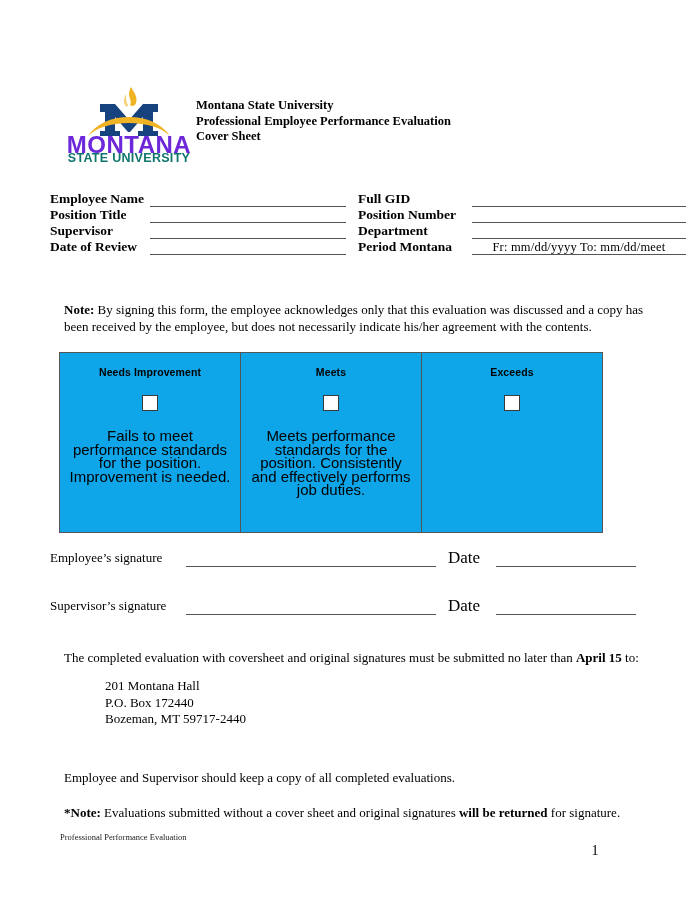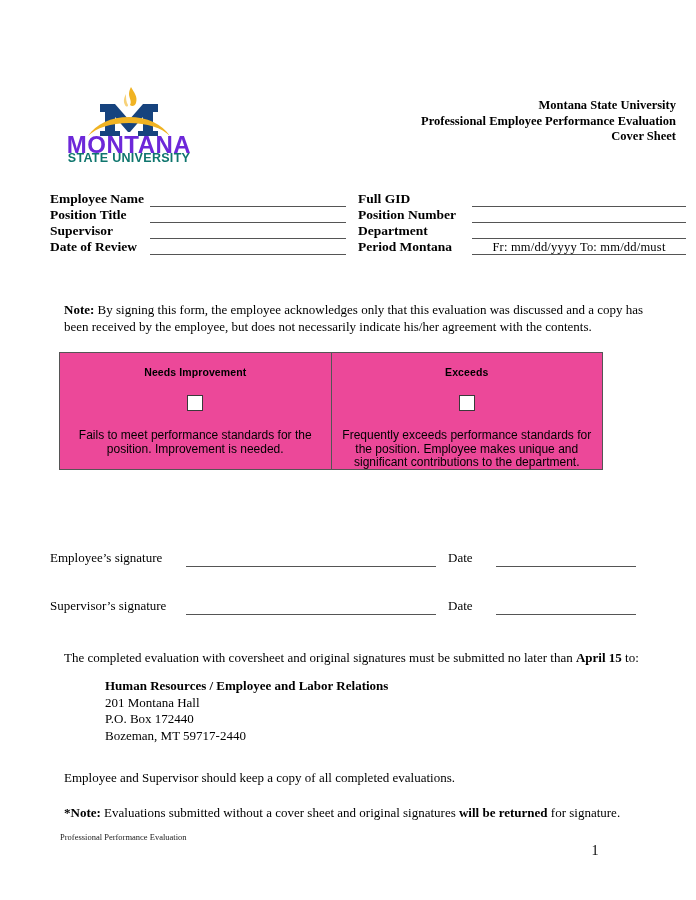--- a/index.html
+++ b/index.html
@@ -67,21 +67,21 @@
     font-size: 12.5px;
     letter-spacing: 0.3px;
     color: #0f766e;
     line-height: 1;
   }
   .title-block {
     position: absolute;
     left: 196px;
     top: 12px;
     width: 480px;
-    text-align: right;
+    text-align: left;
     font-family: "Liberation Serif", serif;
     font-weight: bold;
     font-size: 12.5px;
     line-height: 15.5px;
   }
 
   
   .fields {
     position: absolute;
     top: 192px;
@@ -147,25 +147,25 @@
     text-align: left;
   }
   .note b { font-weight: bold; }
 
   
   .rating-table {
     position: absolute;
     left: 59px;
     top: 352px;
     width: 544px;
-    height: 118px;
+    height: 181px;
     border: 1px solid #555555;
     display: flex;
     box-sizing: border-box;
-    background: #ec4899;
+    background: #0ea5e9;
   }
   .rating-cell {
     flex: 1 1 0;
     position: relative;
     border-right: 1px solid #555555;
     box-sizing: border-box;
     padding: 0;
   }
   .rating-cell:last-child { border-right: none; }
   .rating-head {
@@ -190,21 +190,21 @@
     background: #ffffff;
     box-sizing: border-box;
   }
   .rating-desc {
     position: absolute;
     top: 76px;
     left: 8px;
     right: 8px;
     text-align: center;
     font-family: "Liberation Sans", sans-serif;
-    font-size: 12px;
+    font-size: 15px;
     line-height: 13.5px;
   }
 
   
   .sig-row { position: absolute; left: 0; width: 696px; height: 20px; }
   .sig-label {
     position: absolute;
     left: 50px;
     top: 0;
     font-size: 13px;
@@ -215,21 +215,21 @@
     position: absolute;
     left: 186px;
     width: 250px;
     top: 16px;
     border-bottom: 1px solid #555555;
   }
   .sig-date-label {
     position: absolute;
     left: 448px;
     top: 0;
-    font-size: 13px;
+    font-size: 17px;
     line-height: 16px;
   }
   .sig-date-line {
     position: absolute;
     left: 496px;
     width: 140px;
     top: 16px;
     border-bottom: 1px solid #555555;
   }
 
@@ -321,61 +321,64 @@
       <span class="fl-label">Supervisor</span>
       <div class="fl-line"></div>
       <span class="fr-label">Department</span>
       <div class="fr-line"></div>
     </div>
 
     <div class="field-row" style="top:48px;position:absolute;left:0;width:696px;">
       <span class="fl-label">Date of Review</span>
       <div class="fl-line"></div>
       <span class="fr-label">Period Montana</span>
-      <span class="fr-value">Fr: mm/dd/yyyy      To: mm/dd/must</span>
+      <span class="fr-value">Fr: mm/dd/yyyy      To: mm/dd/meet</span>
       <div class="fr-line"></div>
     </div>
   </div>
 
   <p class="note"><b>Note:</b><span>  By signing this form, the employee acknowledges only that this evaluation was discussed and a copy has been received by the employee, but does not necessarily indicate his/her agreement with the contents.</span></p>
 
   <div class="rating-table">
 
     <div class="rating-cell">
       <div class="rating-head">Needs Improvement</div>
       <div class="checkbox"></div>
       <div class="rating-desc">Fails to meet performance standards for the position.  Improvement is needed.</div>
     </div>
 
+    <div class="rating-cell">
+      <div class="rating-head">Meets</div>
+      <div class="checkbox"></div>
+      <div class="rating-desc">Meets performance standards for the position.  Consistently and effectively performs job duties.</div>
+    </div>
 
     <div class="rating-cell">
       <div class="rating-head">Exceeds</div>
       <div class="checkbox"></div>
-      <div class="rating-desc">Frequently exceeds performance standards for the position.  Employee makes unique and significant contributions to the department.</div>
     </div>
   </div>
 
   <div class="sig-row" style="top:550px;">
     <span class="sig-label">Employee’s signature</span>
     <div class="sig-line"></div>
     <span class="sig-date-label">Date</span>
     <div class="sig-date-line"></div>
   </div>
 
   <div class="sig-row" style="top:598px;">
     <span class="sig-label">Supervisor’s signature</span>
     <div class="sig-line"></div>
     <span class="sig-date-label">Date</span>
     <div class="sig-date-line"></div>
   </div>
 
   <p class="instr" style="top:633px;"><span>The completed evaluation with coversheet and original signatures must be submitted no later than </span><b>April 15</b><span> to:</span></p>
 
   <div class="addr" style="top:678px;">
-    <div class="addr-title">Human Resources / Employee and Labor Relations</div>
     <div>201 Montana Hall</div>
     <div>P.O. Box 172440</div>
     <div>Bozeman, MT 59717-2440</div>
   </div>
 
   <p class="instr" style="top:788px;"><b>*Note:</b><span> Evaluations submitted without a cover sheet and original signatures </span><b>will be returned</b><span> for signature.</span></p>
 
   <p class="instr" style="top:753px;">Employee and Supervisor should keep a copy of all completed evaluations.</p>
 
   <div class="footer-left">Professional Performance Evaluation</div>

